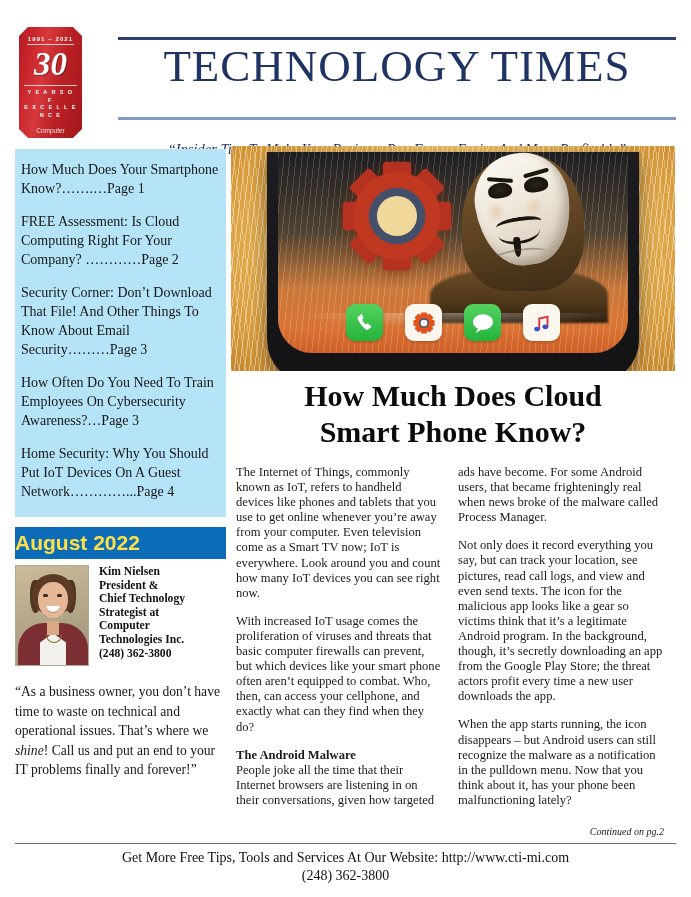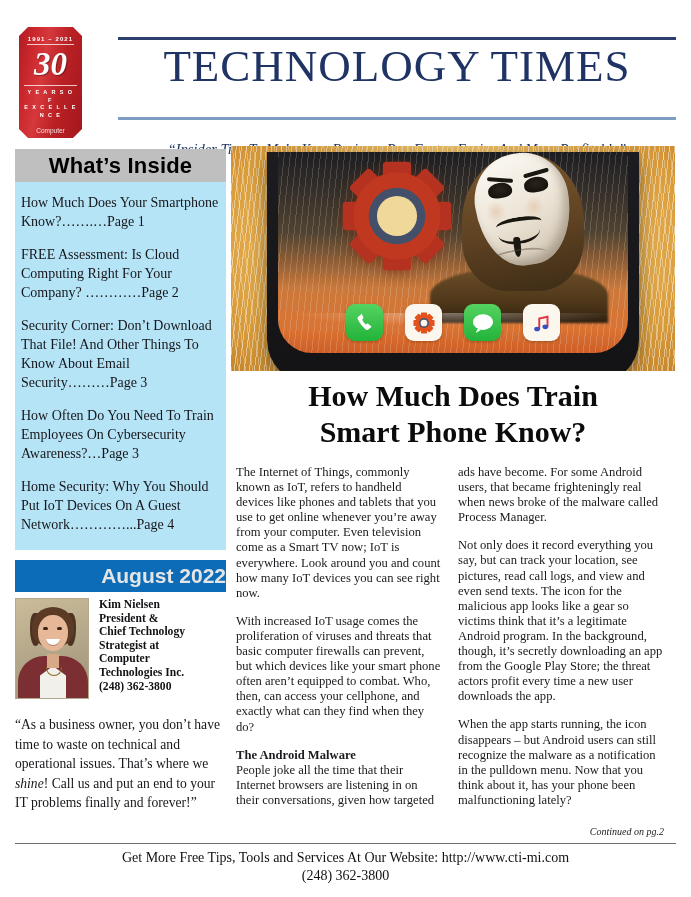--- a/index.html
+++ b/index.html
@@ -135,26 +135,26 @@
     line-height: 19px;
     color: #16161a;
     margin-bottom: 14px;
   }
   .toc-item:last-child { margin-bottom: 4px; }
 
   .month-bar {
     margin-top: 10px;
     background: #0c6cb8;
     height: 32px;
-    text-align: right;
+    text-align: left;
     font-family: "Liberation Sans", sans-serif;
     font-weight: bold;
     font-size: 21px;
     line-height: 32px;
-    color: #e5e5e5;
+    color: #fde047;
   }
   .bio {
     display: flex;
     margin-top: 6px;
   }
   .bio-photo {
     width: 74px; height: 101px;
     flex: 0 0 74px;
     position: relative;
     overflow: hidden;
@@ -495,21 +495,20 @@
   </div>
 
   <div class="rule-top"></div>
   <div class="paper-title">TECHNOLOGY TIMES</div>
   <div class="paper-tagline">“Insider Tips To Make Your Business Run Faster, Easier And More Profitably”</div>
   <div class="rule-bottom"></div>
 </div>
 
 <div class="sidebar">
 
-  <div class="inside-head">What’s Inside</div>
 
   <div class="toc">
     <div class="toc-item">How Much Does Your Smartphone Know?…….…Page 1</div>
     <div class="toc-item">FREE Assessment: Is Cloud Computing Right For Your Company? …………Page 2</div>
     <div class="toc-item">Security Corner: Don’t Download That File! And Other Things To Know About Email Security………Page 3</div>
     <div class="toc-item">How Often Do You Need To Train Employees On Cybersecurity Awareness?…Page 3</div>
     <div class="toc-item">Home Security: Why You Should Put IoT Devices On A Guest Network…………...Page 4</div>
   </div>
 
   <div class="month-bar">August 2022</div>
@@ -619,21 +618,21 @@
             <ellipse cx="6.6" cy="18.6" rx="3.1" ry="2.5" fill="#3b4fc4"></ellipse>
             <ellipse cx="15.6" cy="16.2" rx="3.1" ry="2.5" fill="#3b4fc4"></ellipse>
           </svg>
         </div>
       </div>
     </div>
   </div>
 </div>
 
 <div class="headline">
-  <div>How Much Does Train</div>
+  <div>How Much Does Cloud</div>
   <div>Smart Phone Know?</div>
 </div>
 
 <div class="cols">
   <div class="col">
     <p>The Internet of Things, commonly known as IoT, refers to handheld devices like phones and tablets that you use to get online whenever you’re away from your computer. Even television come as a Smart TV now; IoT is everywhere. Look around you and count how many IoT devices you can see right now.</p>
     <p>With increased IoT usage comes the proliferation of viruses and threats that basic computer firewalls can prevent, but which devices like your smart phone often aren’t equipped to combat. Who, then, can access your cellphone, and exactly what can they find when they do?</p>
     <p class="subhead">The Android Malware</p>
     <p>People joke all the time that their Internet browsers are listening in on their conversations, given how targeted</p>
   </div>

